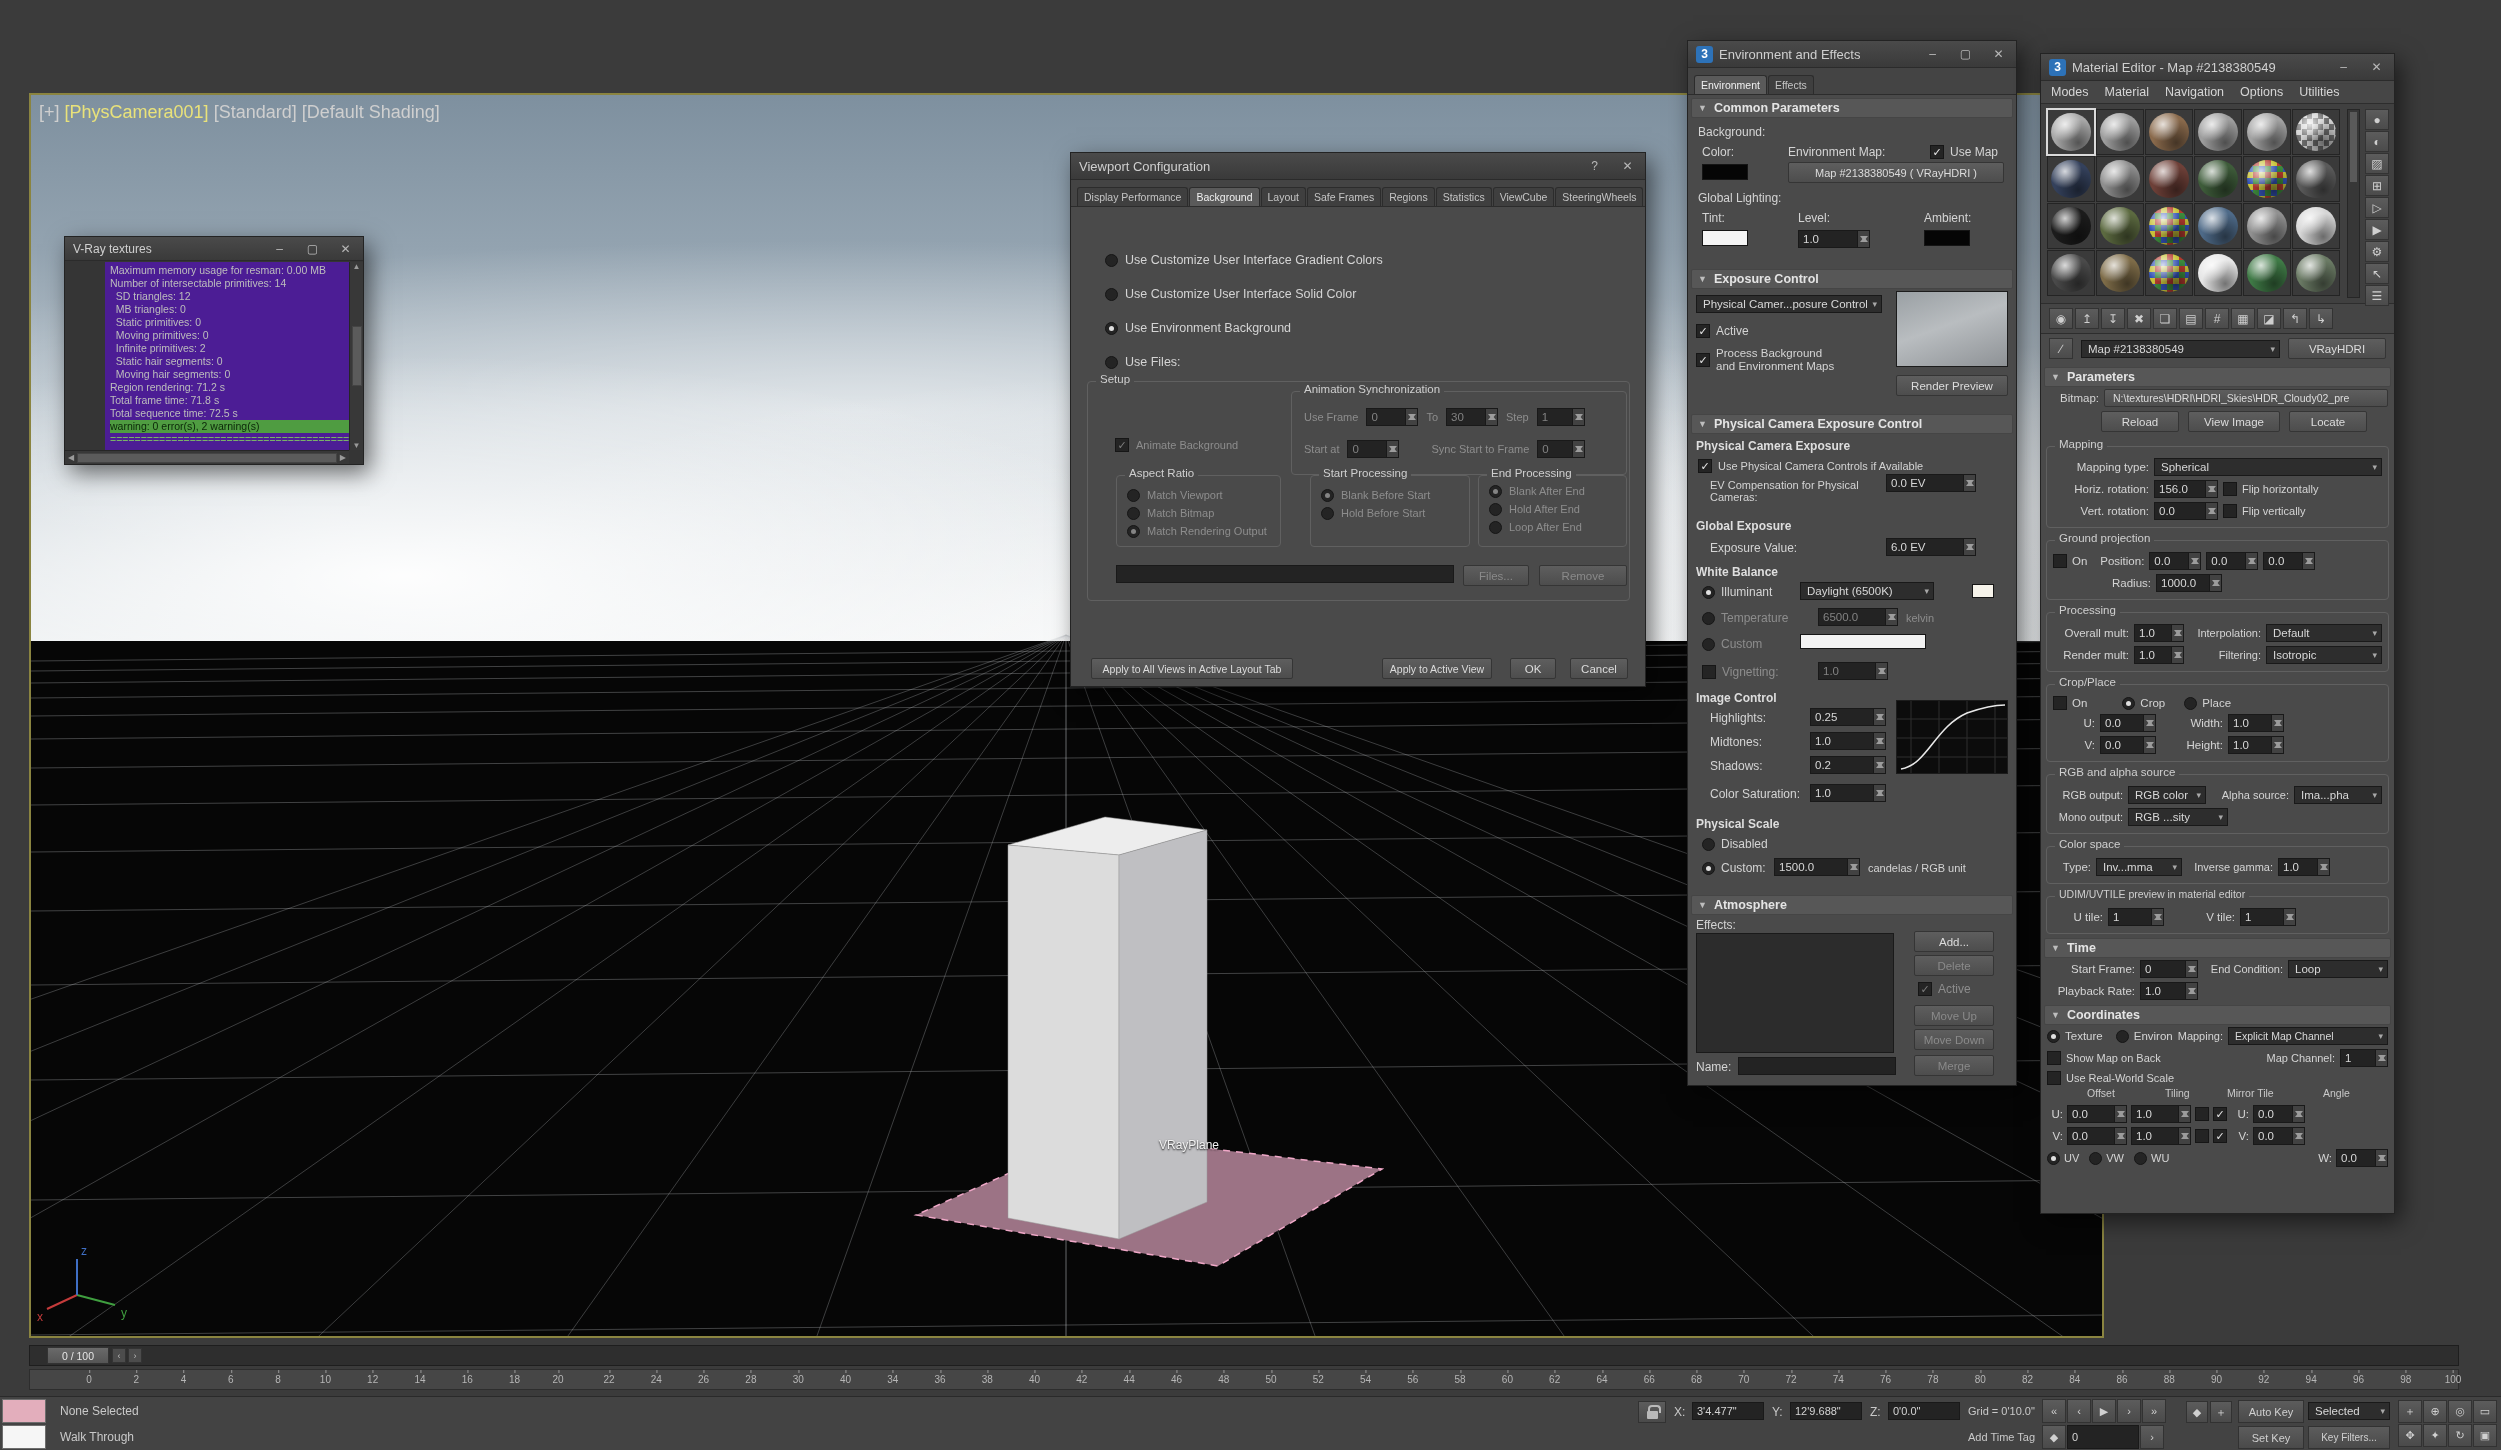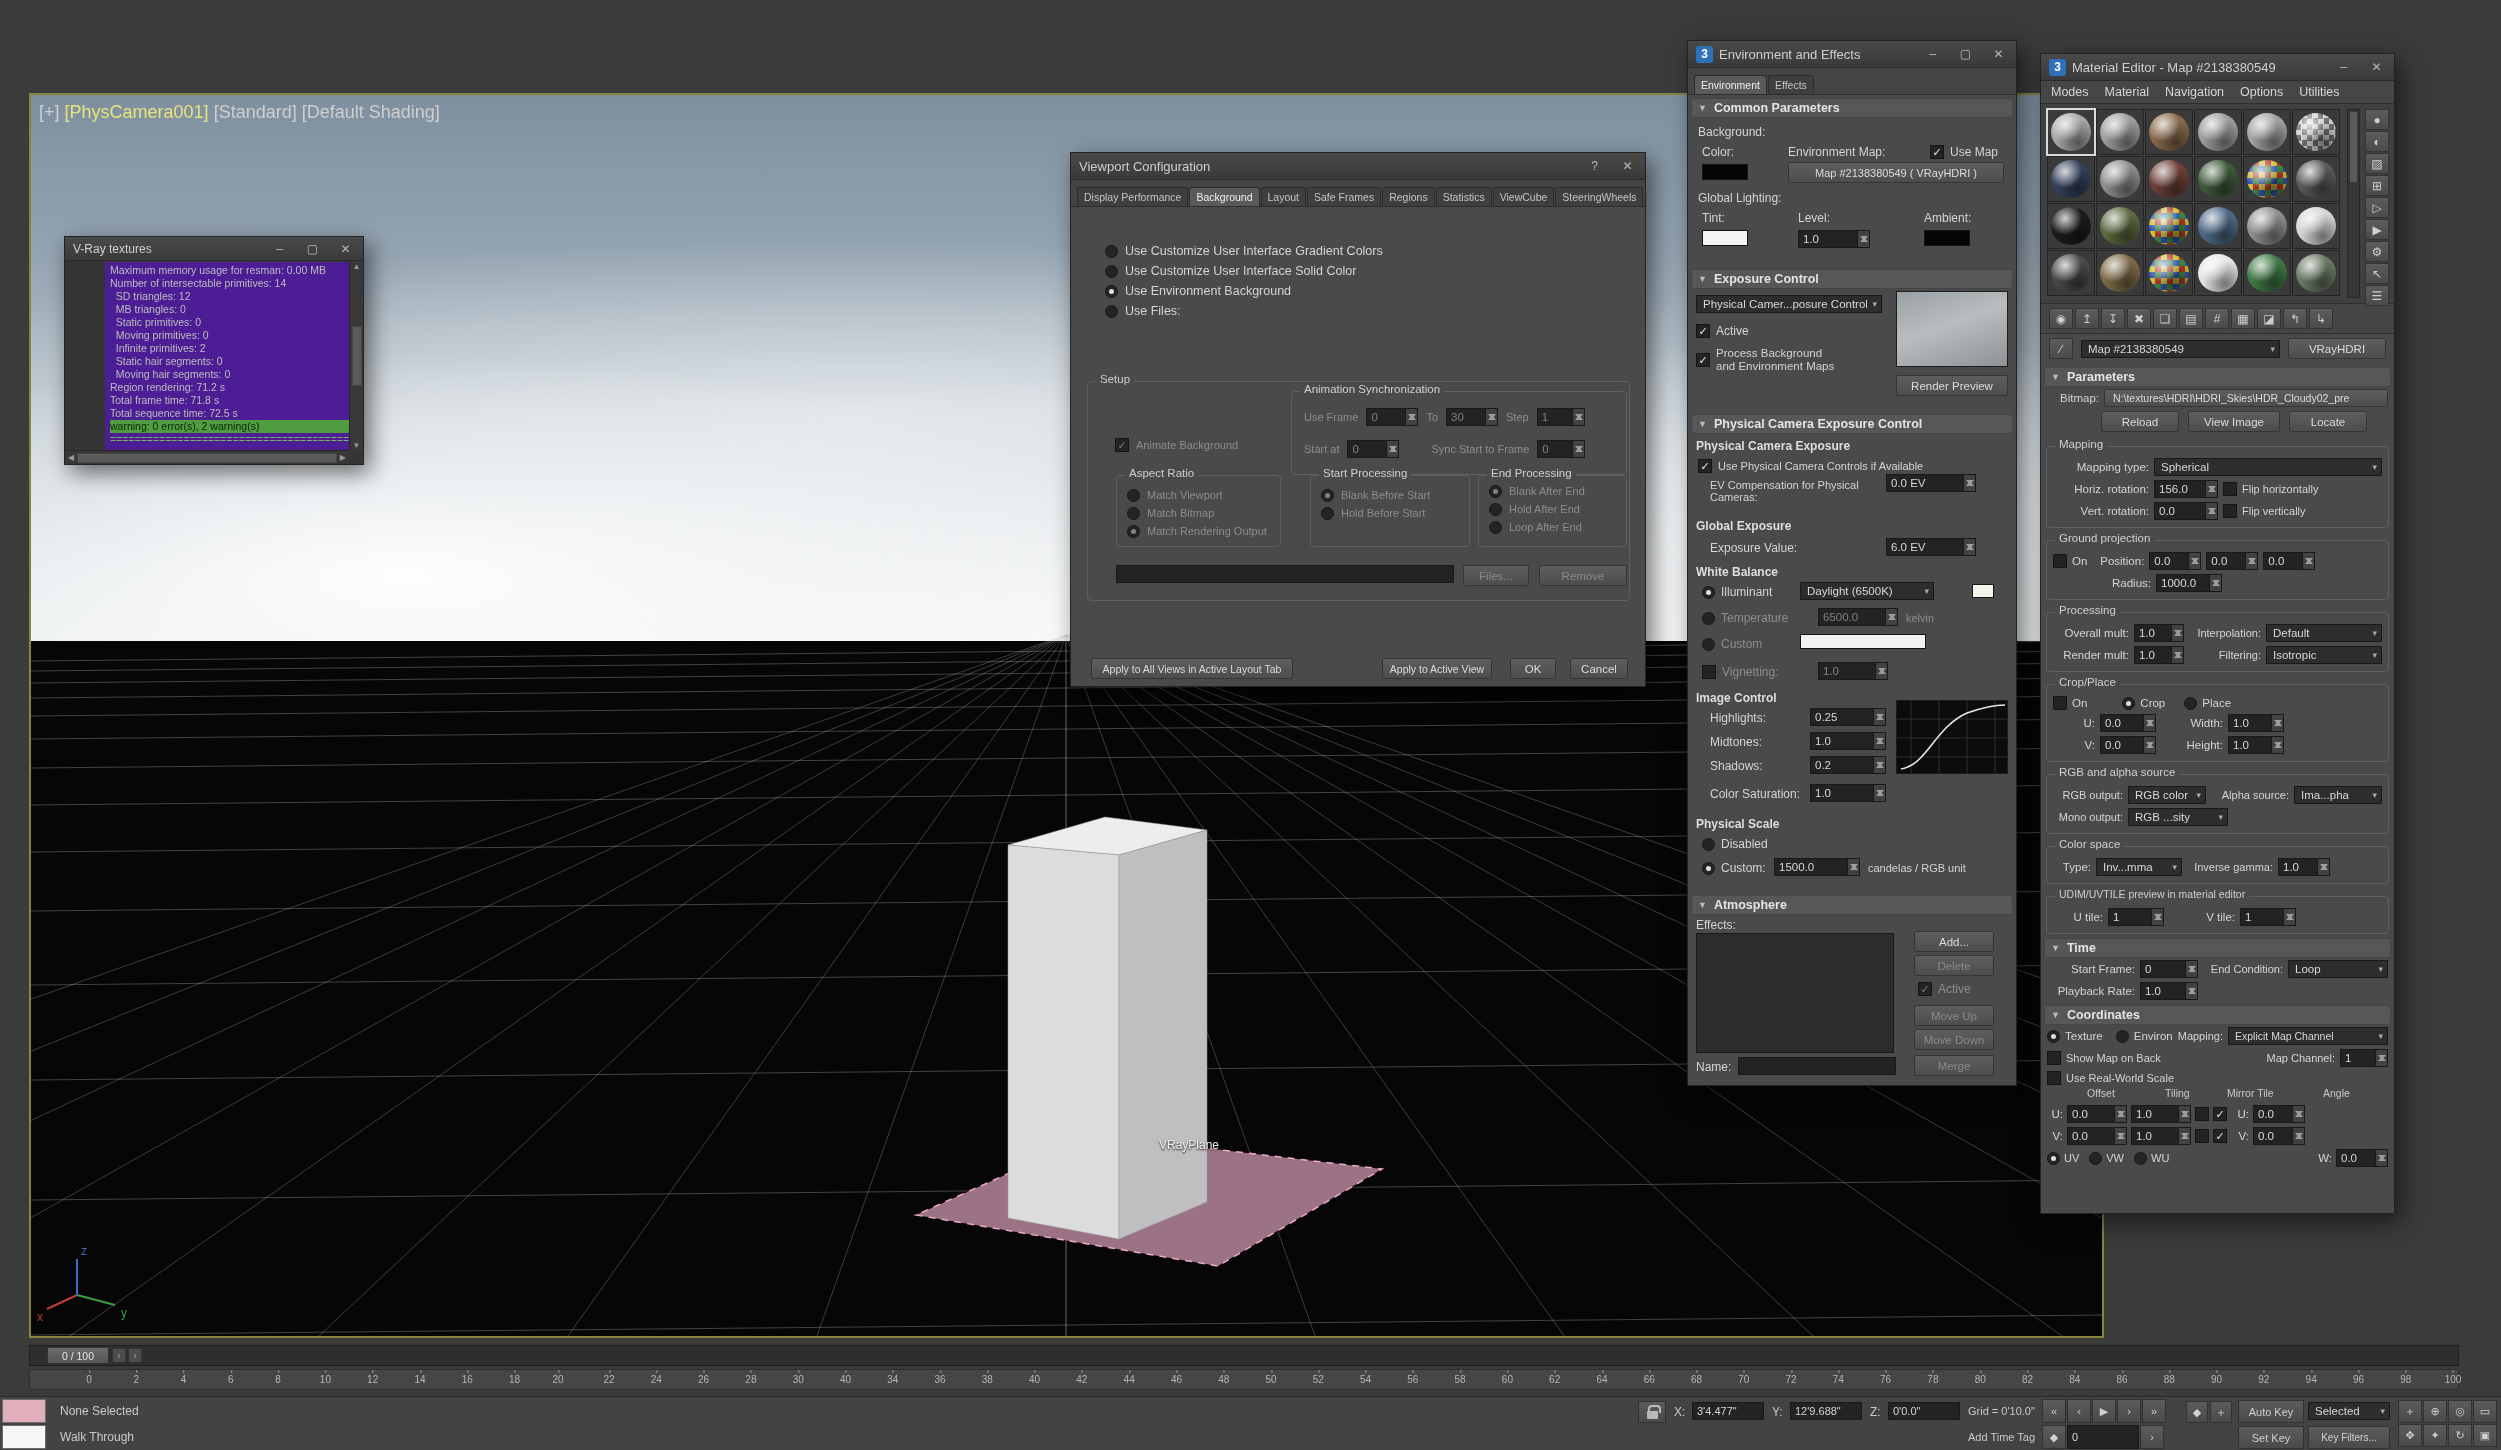--- a/index.html
+++ b/index.html
@@ -105,21 +105,21 @@
              border-left:1px solid #262626; display:flex; flex-direction:column;
              align-items:center; justify-content:space-between; font-size:8px; color:#9a9a9a; }
   .vthumb { width:10px; height:60px; background:#5b5b5b; border:1px solid #444; }
   .hscroll { position:absolute; left:0; right:14px; bottom:0; height:14px; background:#383838;
              border-top:1px solid #262626; display:flex; align-items:center;
              justify-content:space-between; font-size:8px; color:#9a9a9a; padding:0 3px; }
   .hthumb { flex:1; height:10px; background:#5b5b5b; border:1px solid #444; margin:0 3px; }
 
   
   #vpconfig { left:1070px; top:152px; width:576px; height:535px; z-index:10; }
-  #vpc-bgopts { position:absolute; left:34px; top:88px; display:flex; flex-direction:column; }
+  #vpc-bgopts { position:absolute; left:34px; top:97px; display:flex; flex-direction:column; gap:14px; }
   .vrow { display:flex; align-items:center; gap:7px; font-size:12.5px; height:20px; }
   #vpconfig .grp .vrow { height:18px; font-size:11px; }
 
   
   #env { left:1687px; top:40px; width:330px; height:1046px; z-index:20; }
   .envbody { position:relative; font-size:12px; }
   .er { position:absolute; display:flex; align-items:center; gap:6px; height:20px; white-space:nowrap; }
   .subhead { color:#dedede; font-weight:bold; font-size:12px; }
 
   

